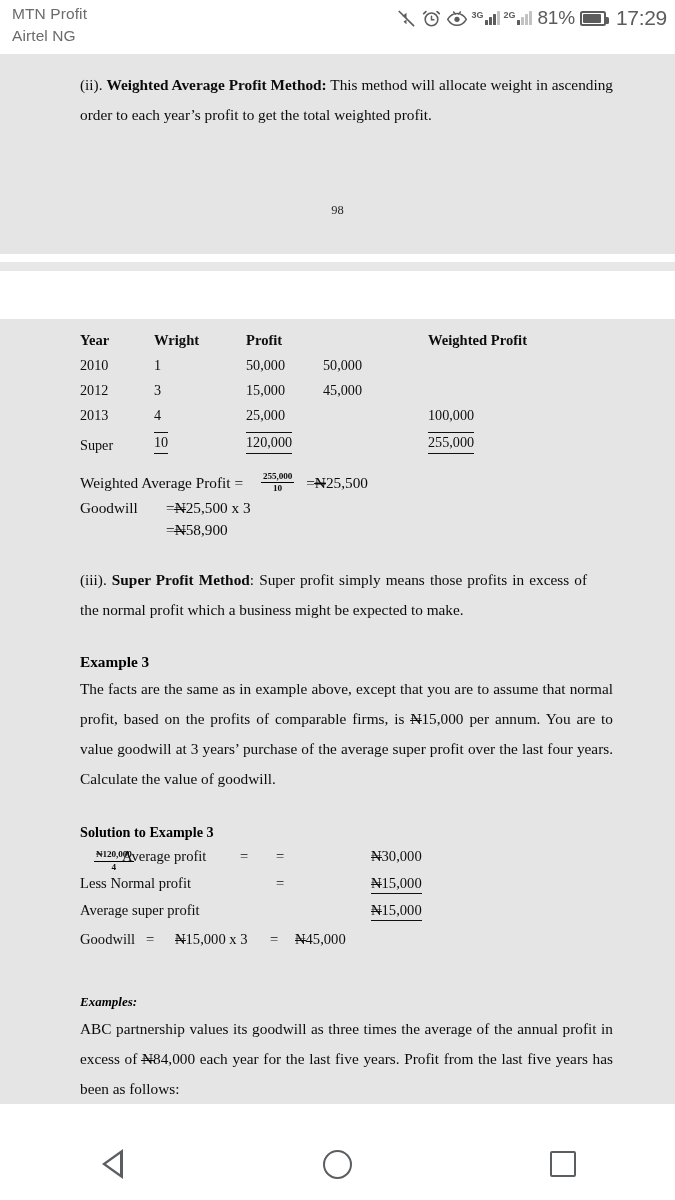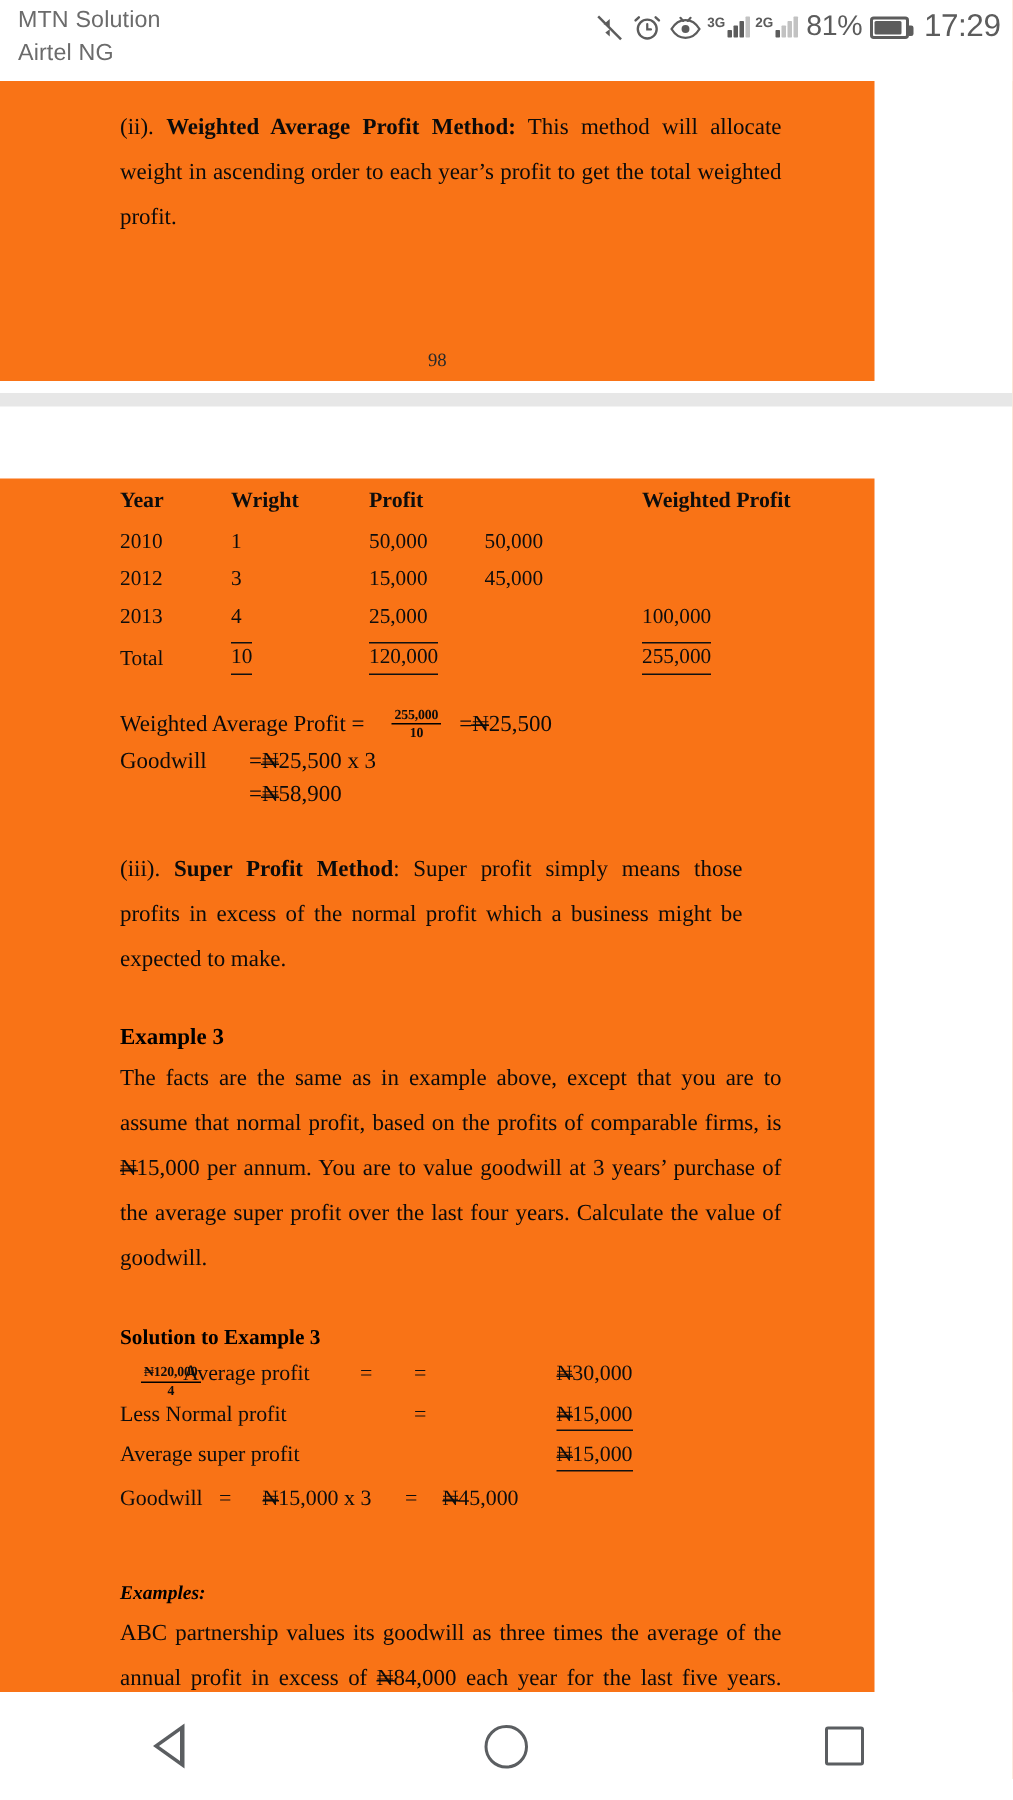--- a/index.html
+++ b/index.html
@@ -41,21 +41,21 @@
   }
   .batt::after {
     content: ""; position: absolute; right: -5px; top: 4px;
     width: 3px; height: 7px; background: #5c5c5c; border-radius: 0 1.5px 1.5px 0;
   }
   .batt-fill { height: 9px; background: #5c5c5c; margin-left: 1.5px; border-radius: 1px; }
   .clock { font-size: 21px; color: #5c5c5c; margin-left: 6px; letter-spacing: -.3px; }
 
   
   .doc { position: absolute; top: 54px; left: 0; width: 675px; }
-  .page { background: #f97316; width: 583px; position: relative; }
+  .page { background: #e5e5e5; width: 675px; position: relative; }
   .page-gap { height: 9px; background: #e7e7e7; width: 675px; }
 
   .body-text {
     font-family: "Liberation Serif", serif;
     font-size: 15.3px;
     line-height: 30px;
     color: #0b0b0b;
     text-align: justify;
   }
   .p1 { padding: 16px 62px 0 80px; }
@@ -68,21 +68,21 @@
 
   
   .wtable {
     position: relative;
     margin-left: 80px;
     width: 470px;
     font-family: "Liberation Serif", serif;
     font-size: 14.2px;
     color: #0d0d0d;
   }
-  .wrow { display: flex; align-items: center; height: 25px; }
+  .wrow { display: flex; align-items: flex-end; height: 25px; }
   .c-year { width: 74px; }
   .c-wright { width: 92px; }
   .c-profit { width: 77px; }
   .c-profit2 { width: 105px; }
   .c-weighted { width: 120px; }
   .wrow.head { font-weight: bold; font-size: 14.6px; height: 30px; }
   .total .cellbox {
     display: inline-block;
     border-top: 1.3px solid #111;
     border-bottom: 1.3px solid #111;
@@ -148,21 +148,21 @@
   .circ { width: 29px; height: 29px; border: 2.6px solid #5b5e61; border-radius: 50%; }
   .sq { width: 26px; height: 26px; border: 2.6px solid #5b5e61; border-radius: 2px; }
 </style>
 </head>
 <body>
 
 <div class="screen">
 
   <div class="statusbar">
     <div class="carrier">
-      <div>MTN Solution</div>
+      <div>MTN Profit</div>
       <div>Airtel NG</div>
     </div>
 
     <div class="status-right">
 
       <svg class="sicon" width="21" height="21" viewBox="0 0 24 24">
         <path d="M4 9.5h3.2L12 5.4v6.2l-2.1-2.1H4z" fill="#5c5c5c"></path>
         <path d="M12 13.2v5.4l-3.4-2.9" fill="#5c5c5c"></path>
         <line x1="3.2" y1="3.4" x2="20.6" y2="20.8" stroke="#5c5c5c" stroke-width="1.9"></line>
       </svg>
@@ -241,21 +241,21 @@
         </div>
         <div class="wrow">
           <span class="c-year">2013</span>
           <span class="c-wright">4</span>
           <span class="c-profit">25,000</span>
           <span class="c-profit2"></span>
           <span class="c-weighted">100,000</span>
         </div>
 
         <div class="wrow total" style="height:30px;">
-          <span class="c-year">Total</span>
+          <span class="c-year">Super</span>
           <span class="c-wright"><span class="cellbox">10</span></span>
           <span class="c-profit"><span class="cellbox">120,000</span></span>
           <span class="c-profit2"></span>
           <span class="c-weighted"><span class="cellbox">255,000</span></span>
         </div>
       </div>
 
       <div class="calc-line" style="margin-left:80px; margin-top:18px; display:flex; align-items:center; gap:0;">
         <span>Weighted Average Profit =</span>
         <span class="frac" style="margin:0 12px 0 18px;">

